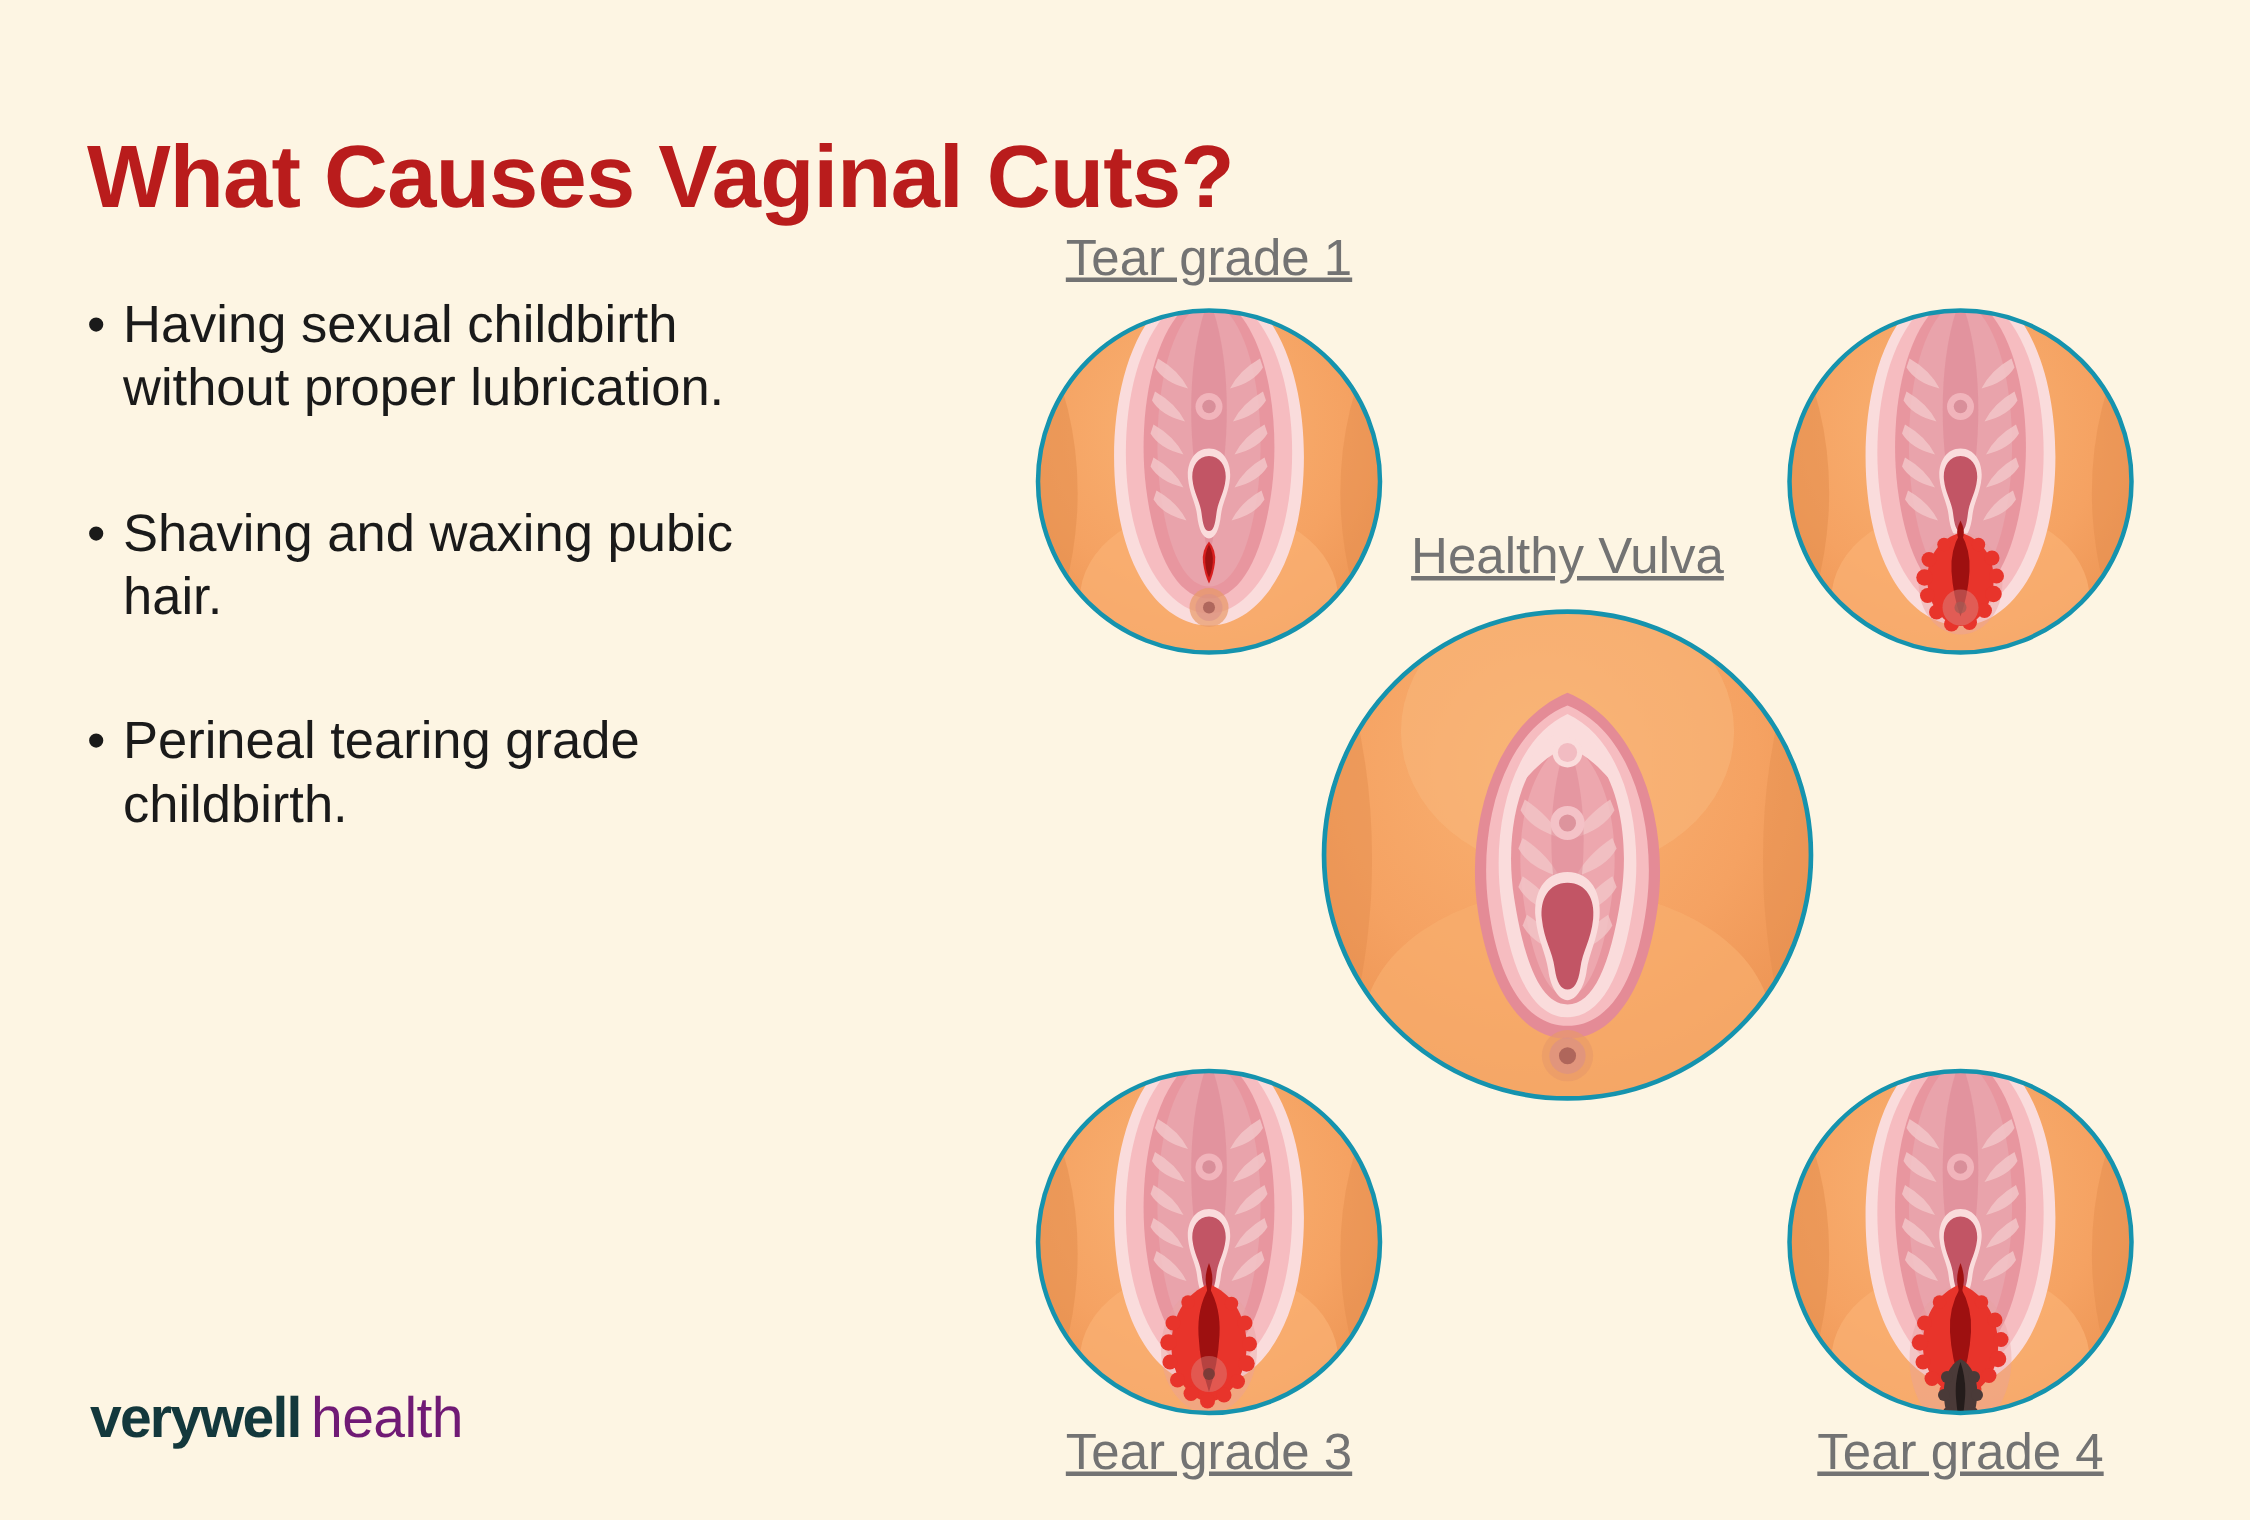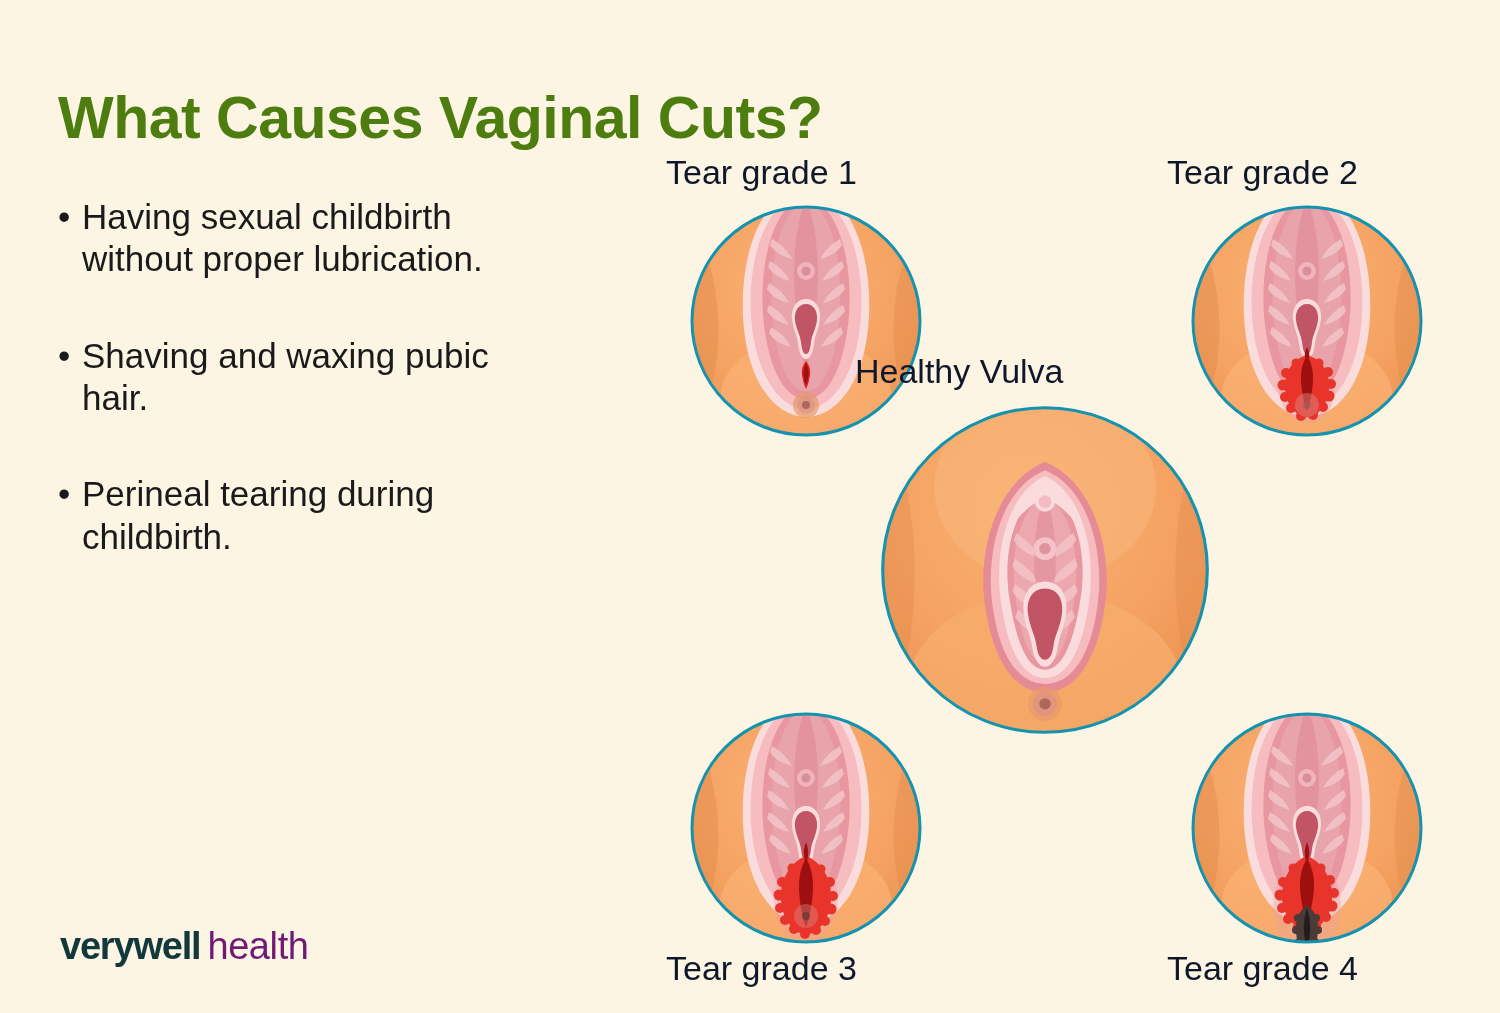--- a/index.html
+++ b/index.html
@@ -33,21 +33,21 @@
   }
 
   #page-title {
     position: absolute;
     left: 58px;
     top: 48px;
     width: 940px;
     font-size: 59px;
     font-weight: bold;
     letter-spacing: -0.5px;
-    color: #4d7c0f;
+    color: #b91c1c;
     line-height: 1.05;
     white-space: nowrap;
   }
 
   #causes-list {
     position: absolute;
     left: 58px;
     top: 196px;
     width: 500px;
     list-style: none;
@@ -106,25 +106,26 @@
     width: 860px;
     height: 1013px;
   }
 
   .vulva-figure {
     position: absolute;
   }
   .fig-label {
     position: absolute;
     width: 100%;
-    text-align: left;
+    text-align: center;
     font-size: 34px;
-    color: #0f172a;
+    color: #737373;
     line-height: 1;
     white-space: nowrap;
+    text-decoration: underline;
   }
   .fig-label.above { top: 0; }
   .fig-label.below { bottom: 0; }
 
   .circle-wrap {
     position: absolute;
     left: 50%;
     transform: translateX(-50%);
   }
   .circle-wrap svg { display: block; }
@@ -154,21 +155,21 @@
       <li class="cause-item">
         <span class="bullet-dot">•</span>
         <span class="cause-text">Having sexual childbirth without proper lubrication.</span>
       </li>
       <li class="cause-item">
         <span class="bullet-dot">•</span>
         <span class="cause-text">Shaving and waxing pubic hair.</span>
       </li>
       <li class="cause-item">
         <span class="bullet-dot">•</span>
-        <span class="cause-text">Perineal tearing during childbirth.</span>
+        <span class="cause-text">Perineal tearing grade childbirth.</span>
       </li>
     </ul>
 
     <div id="brand-logo">
       <span id="logo-verywell">verywell</span>
       <span id="logo-health">health</span>
     </div>
   </div>
 
   <div id="illustrations">
@@ -229,21 +230,20 @@
             <circle cx="118" cy="202" r="13" fill="#e89a68" opacity="0.7"></circle>
             <circle cx="118" cy="202" r="9" fill="#d98f8a" opacity="0.55"></circle>
             <circle cx="118" cy="202" r="4" fill="#a35a52" opacity="0.8"></circle>
           </g>
           <circle cx="118" cy="118" r="114" fill="none" stroke="#1593ae" stroke-width="3"></circle>
         </svg>
       </div>
     </div>
 
     <div class="vulva-figure" id="fig-grade2">
-      <div class="fig-label above">Tear grade 2</div>
       <div class="circle-wrap">
         <svg width="236" height="236" viewBox="0 0 236 236" aria-hidden="true">
           <defs>
             <clipPath id="clip2">
                 <circle cx="118" cy="118" r="114"></circle>
               </clipPath>
             <radialGradient id="skinG2" cx="45%" cy="35%" r="75%">
               <stop offset="0%" stop-color="#f9b374"></stop>
               <stop offset="60%" stop-color="#f5a262"></stop>
               <stop offset="100%" stop-color="#eb9251"></stop>

